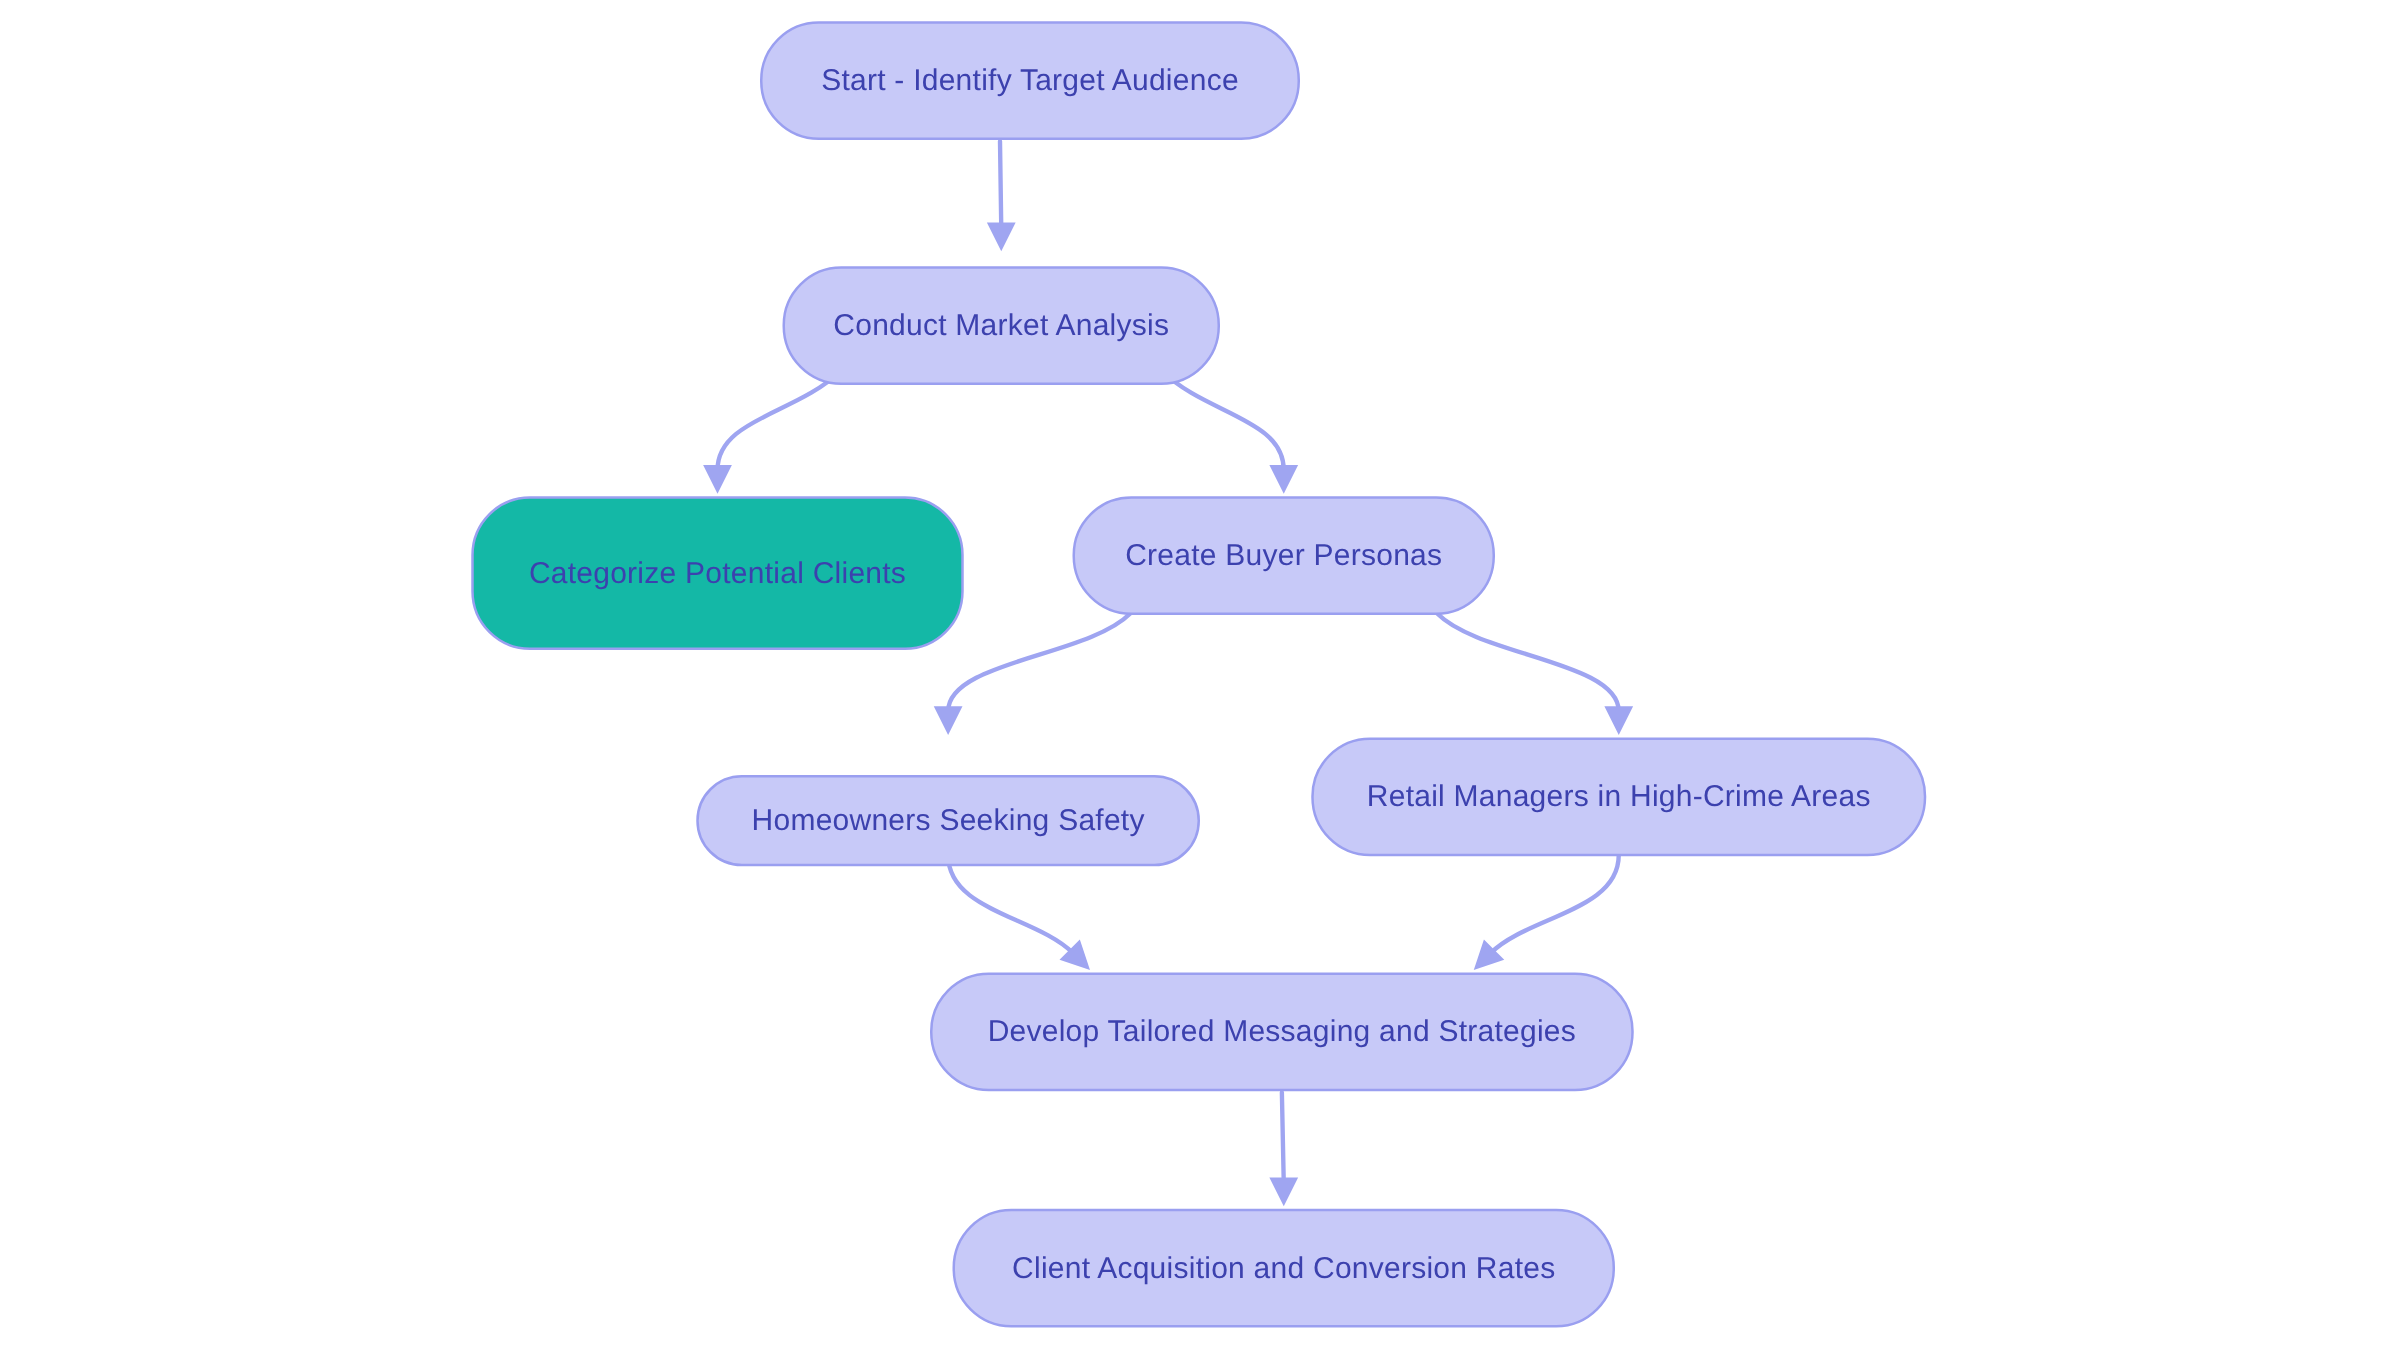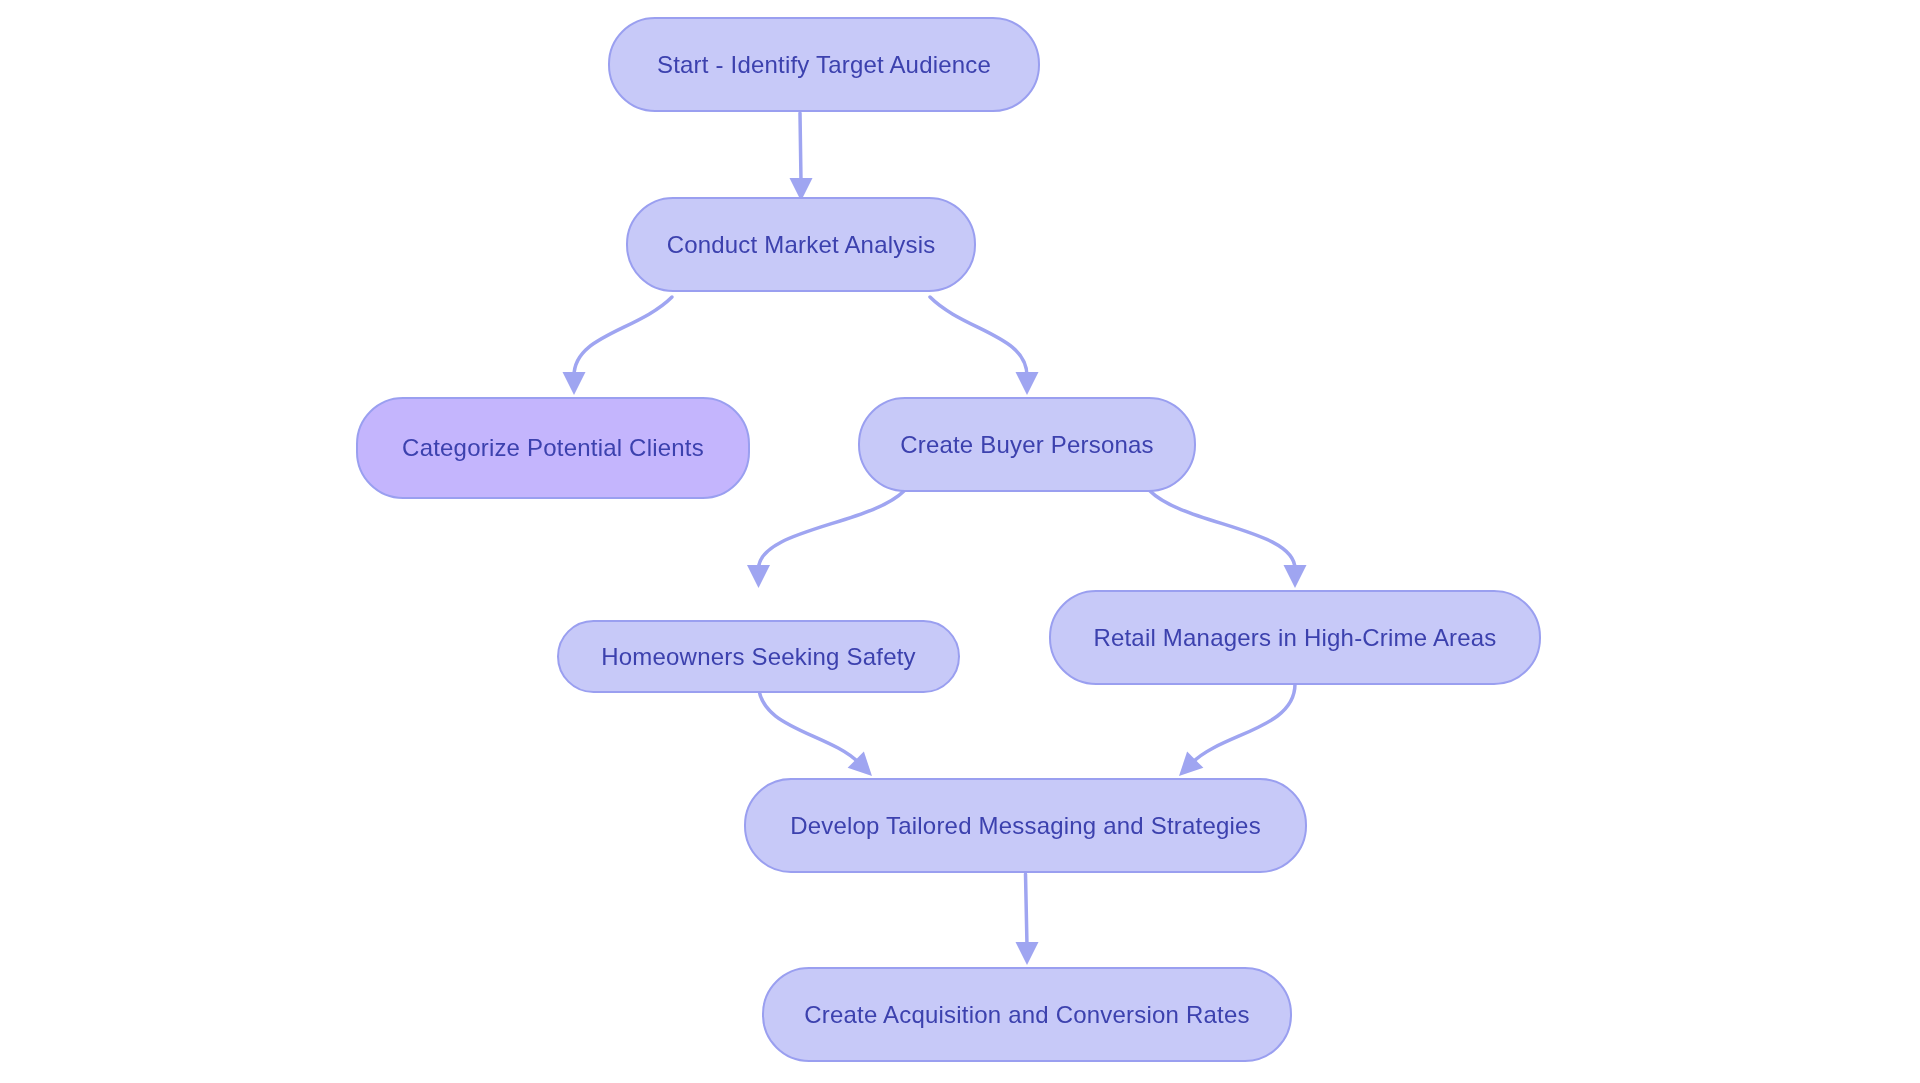--- a/index.html
+++ b/index.html
@@ -50,35 +50,35 @@
       <polygon points="847.6048160490641,767.8682720163547 863.8682720163547,751.6048160490641 872,776" fill="#9fa5f1"></polygon>
       <path d="M 1295 684 C 1295 729, 1222.1335136523794 732.8664863476206, 1192.4350288425444 762.5649711574556" fill="none" stroke="#9fa5f1" stroke-width="3.5" stroke-linecap="round"></path>
       <polygon points="1187.1317279836453,751.6048160490641 1203.395183950936,767.8682720163547 1179,776" fill="#9fa5f1"></polygon>
       <path d="M 1025.5 874 L 1027 946" fill="none" stroke="#9fa5f1" stroke-width="3.5" stroke-linecap="round"></path>
       <polygon points="1015.5,942 1038.5,942 1027,965" fill="#9fa5f1"></polygon>
     </svg>
   <div id="node-layer">
       <div class="node" style="left: 608px; top: 17px; width: 432px; height: 95px; background: rgb(199, 201, 248); border-color: rgb(154, 159, 240); color: rgb(60, 65, 174);">
         <span>Start - Identify Target Audience</span>
       </div>
-      <div class="node" style="left: 626px; top: 197px; width: 350px; height: 95px; background: rgb(199, 201, 248); border-color: rgb(154, 159, 240); color: rgb(60, 65, 174);">
+      <div class="node" style="left: 626px; top: 213px; width: 350px; height: 95px; background: rgb(199, 201, 248); border-color: rgb(154, 159, 240); color: rgb(60, 65, 174);">
         <span>Conduct Market Analysis</span>
       </div>
-      <div class="node" style="left: 356px; top: 397px; width: 394px; height: 102px; background: #c4b5fd; border-color: rgb(154, 159, 240); color: rgb(60, 65, 174);">
+      <div class="node" style="left: 377px; top: 397px; width: 394px; height: 123px; background: #14b8a6; border-color: rgb(154, 159, 240); color: rgb(60, 65, 174);">
         <span>Categorize Potential Clients</span>
       </div>
       <div class="node" style="left: 858px; top: 397px; width: 338px; height: 95px; background: rgb(199, 201, 248); border-color: rgb(154, 159, 240); color: rgb(60, 65, 174);">
         <span>Create Buyer Personas</span>
       </div>
       <div class="node" style="left: 557px; top: 620px; width: 403px; height: 73px; background: rgb(199, 201, 248); border-color: rgb(154, 159, 240); color: rgb(60, 65, 174); text-align: right;">
         <span>Homeowners Seeking Safety</span>
       </div>
       <div class="node" style="left: 1049px; top: 590px; width: 492px; height: 95px; background: rgb(199, 201, 248); border-color: rgb(154, 159, 240); color: rgb(60, 65, 174); text-align: center;">
         <span>Retail Managers in High-Crime Areas</span>
       </div>
       <div class="node" style="left: 744px; top: 778px; width: 563px; height: 95px; background: rgb(199, 201, 248); border-color: rgb(154, 159, 240); color: rgb(60, 65, 174); align-items: center;">
         <span>Develop Tailored Messaging and Strategies</span>
       </div>
       <div class="node" style="left: 762px; top: 967px; width: 530px; height: 95px; background: rgb(199, 201, 248); border-color: rgb(154, 159, 240); color: rgb(60, 65, 174);">
-        <span>Create Acquisition and Conversion Rates</span>
+        <span>Client Acquisition and Conversion Rates</span>
       </div>
     </div>
 </div>
 
 </body></html>

